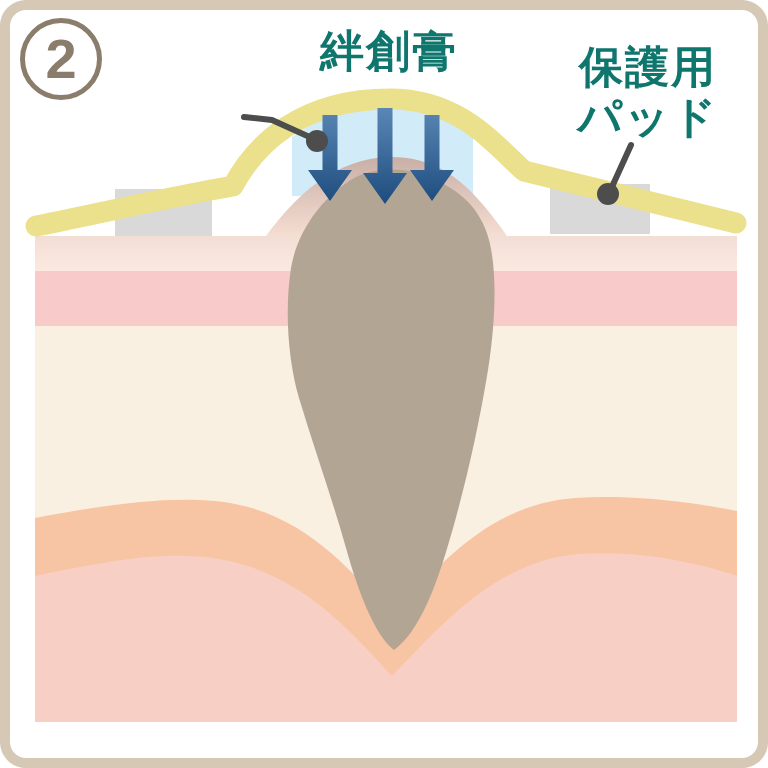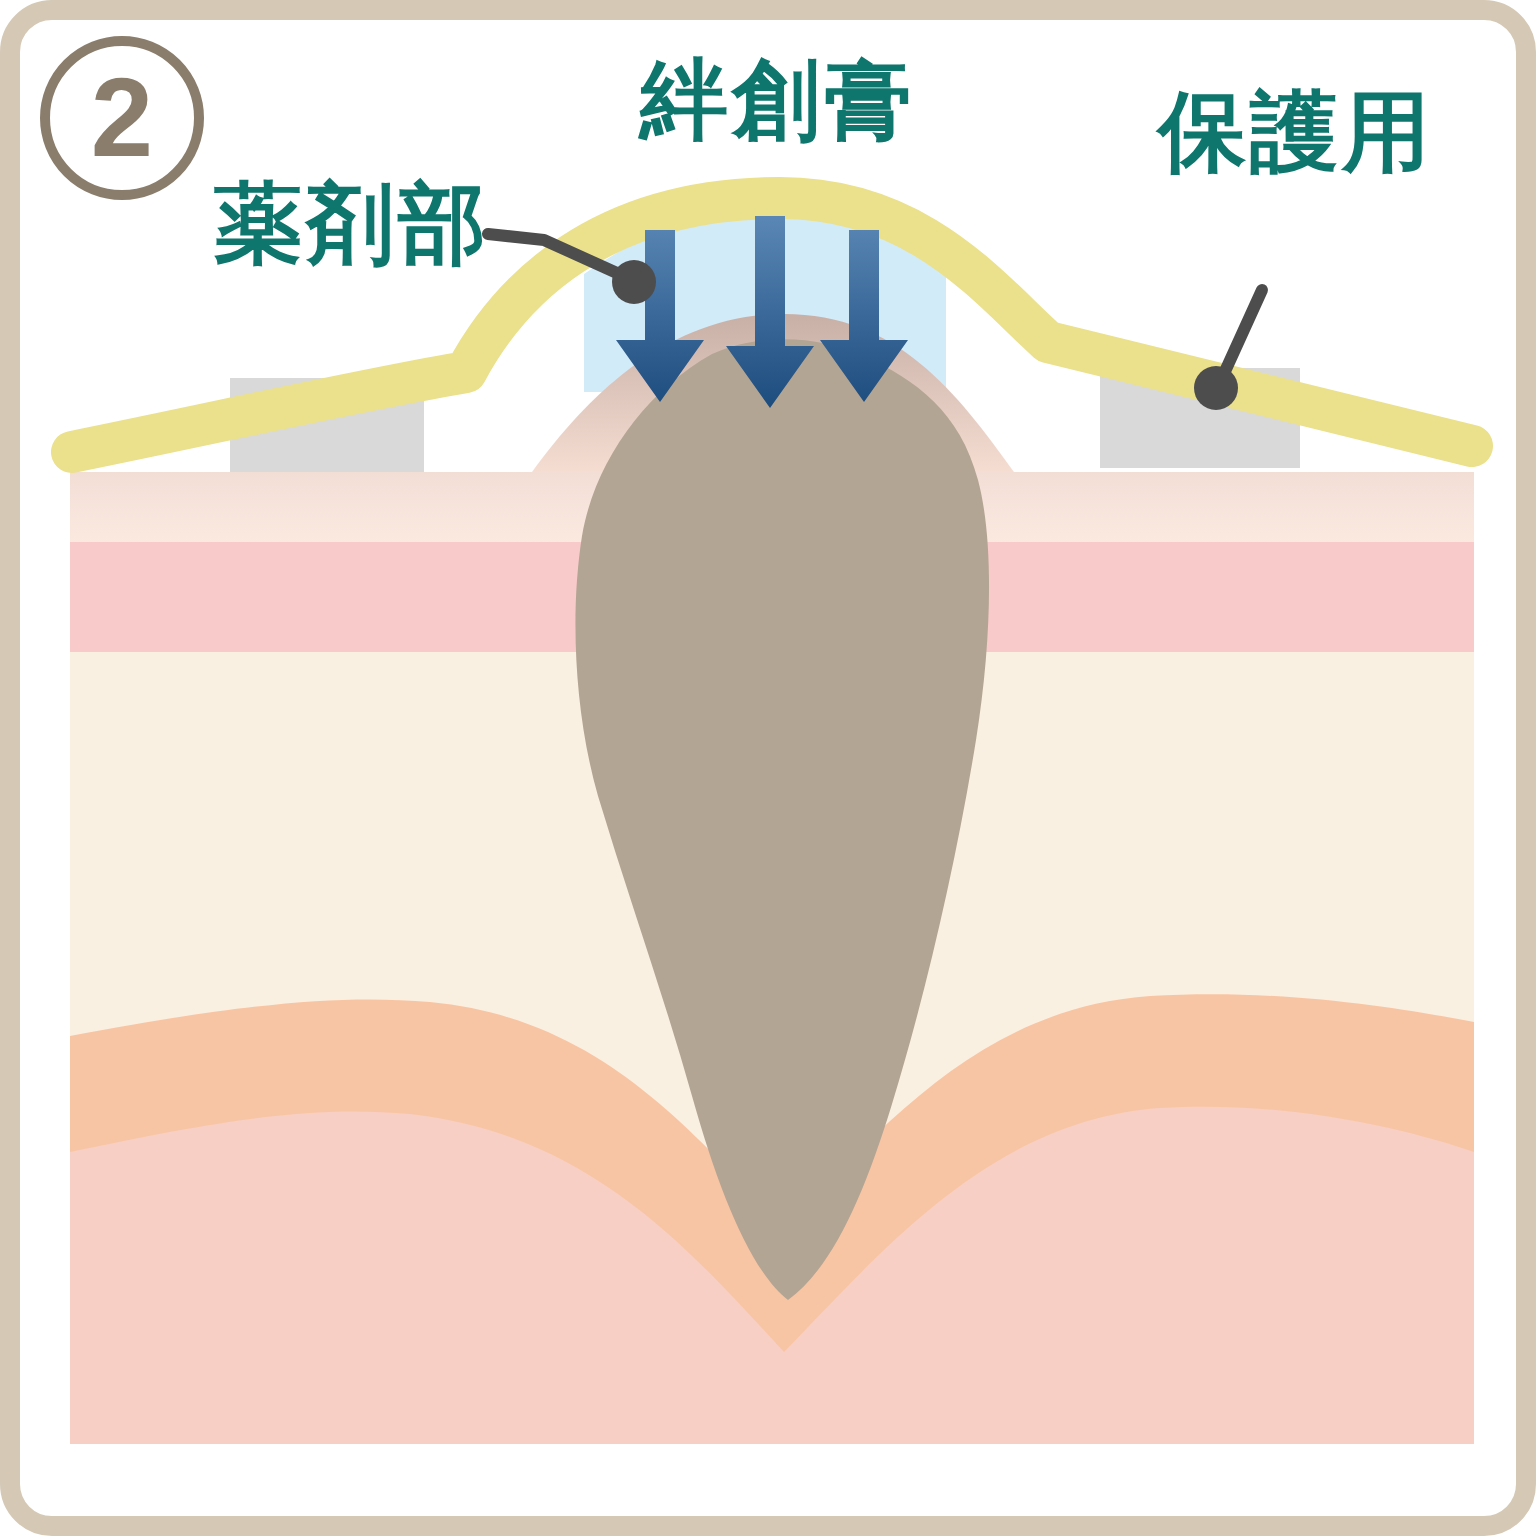--- a/index.html
+++ b/index.html
@@ -89,19 +89,19 @@
     <circle cx="317" cy="141" r="11" fill="#4d4d4d"></circle>
     <line x1="631" y1="145" x2="611" y2="189" stroke-width="6" stroke-linecap="round" stroke="#4d4d4d"></line>
     <circle cx="608" cy="194" r="11" fill="#4d4d4d"></circle>
   </svg>
 
   <div class="step-badge">
     <span>2</span>
   </div>
 
   <div class="lbl lbl-bandage">絆創膏</div>
-  <div class="lbl lbl-medicine">薬剤部</div>
   <div class="lbl lbl-pad">
     <div>保護用</div>
+    <div>パッド</div>
   </div>
 
   <div class="frame"></div>
 </div>
 
 </body></html>

